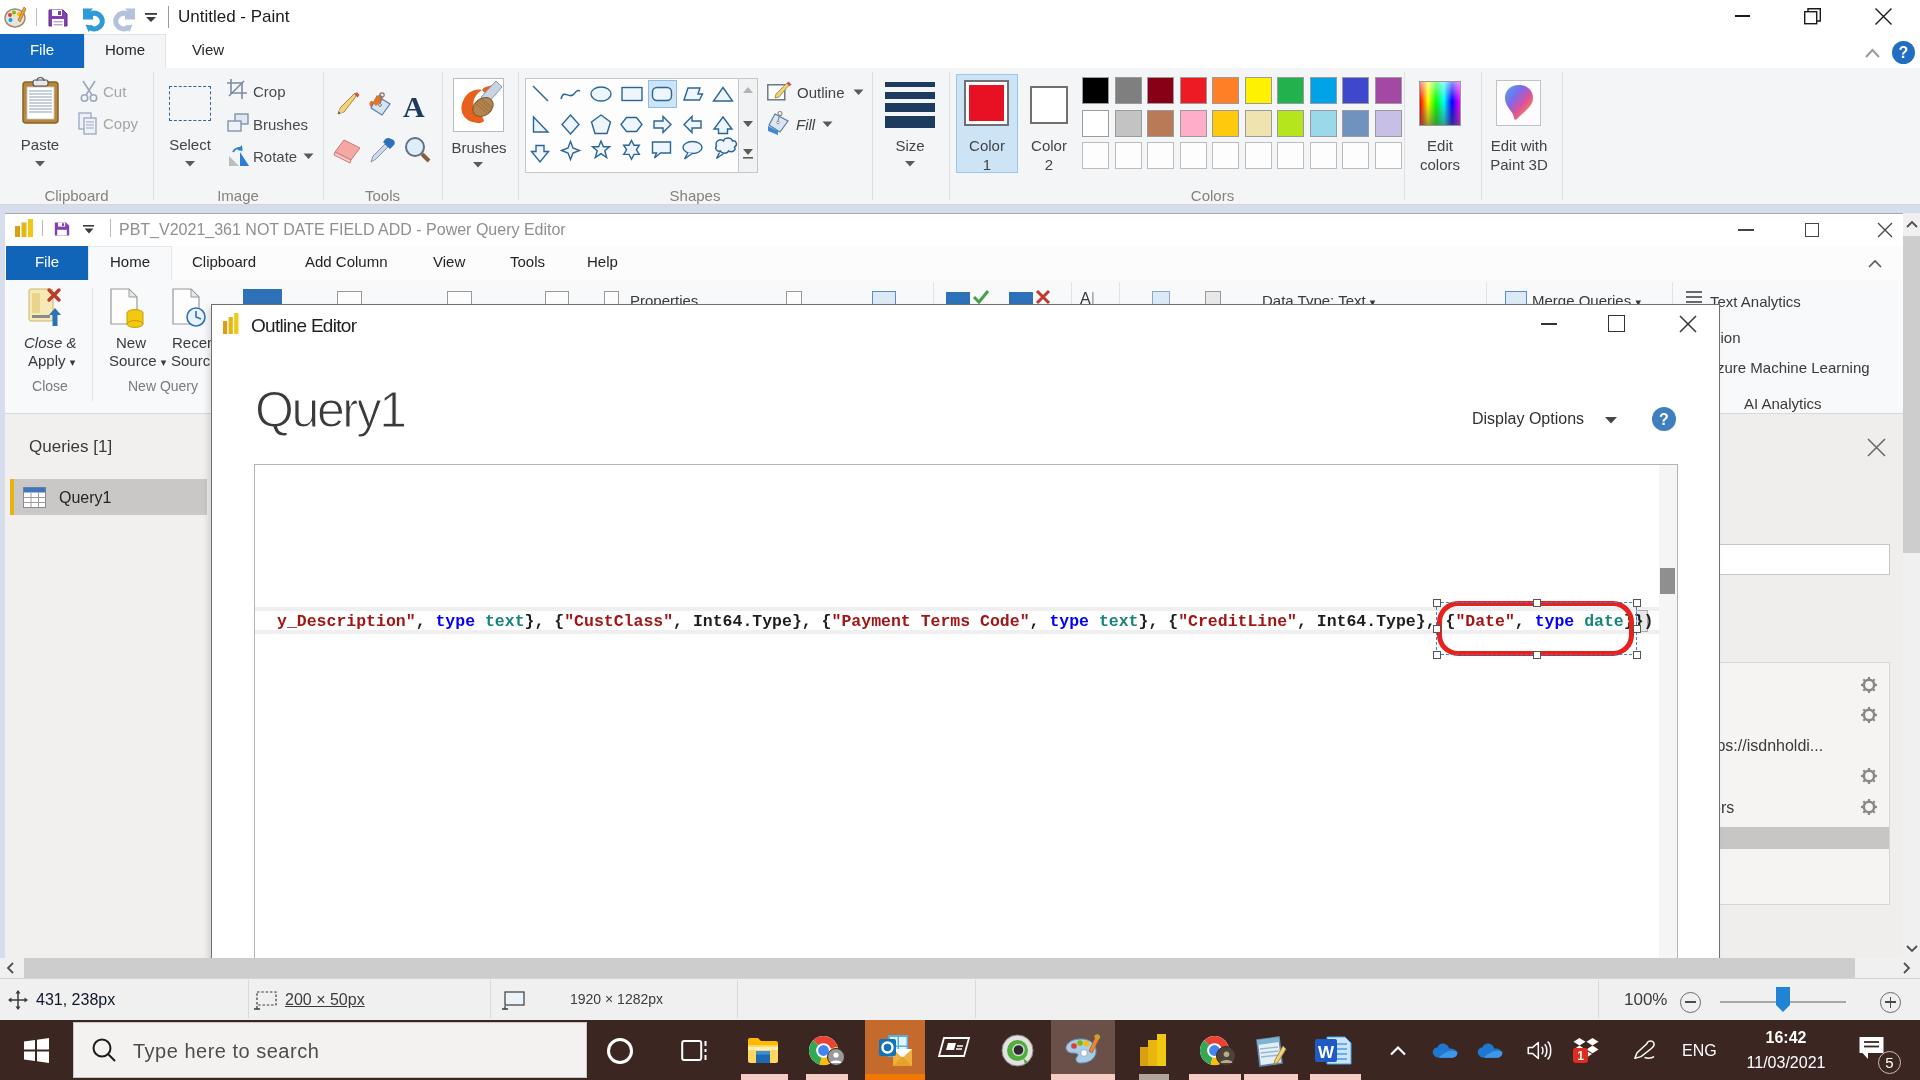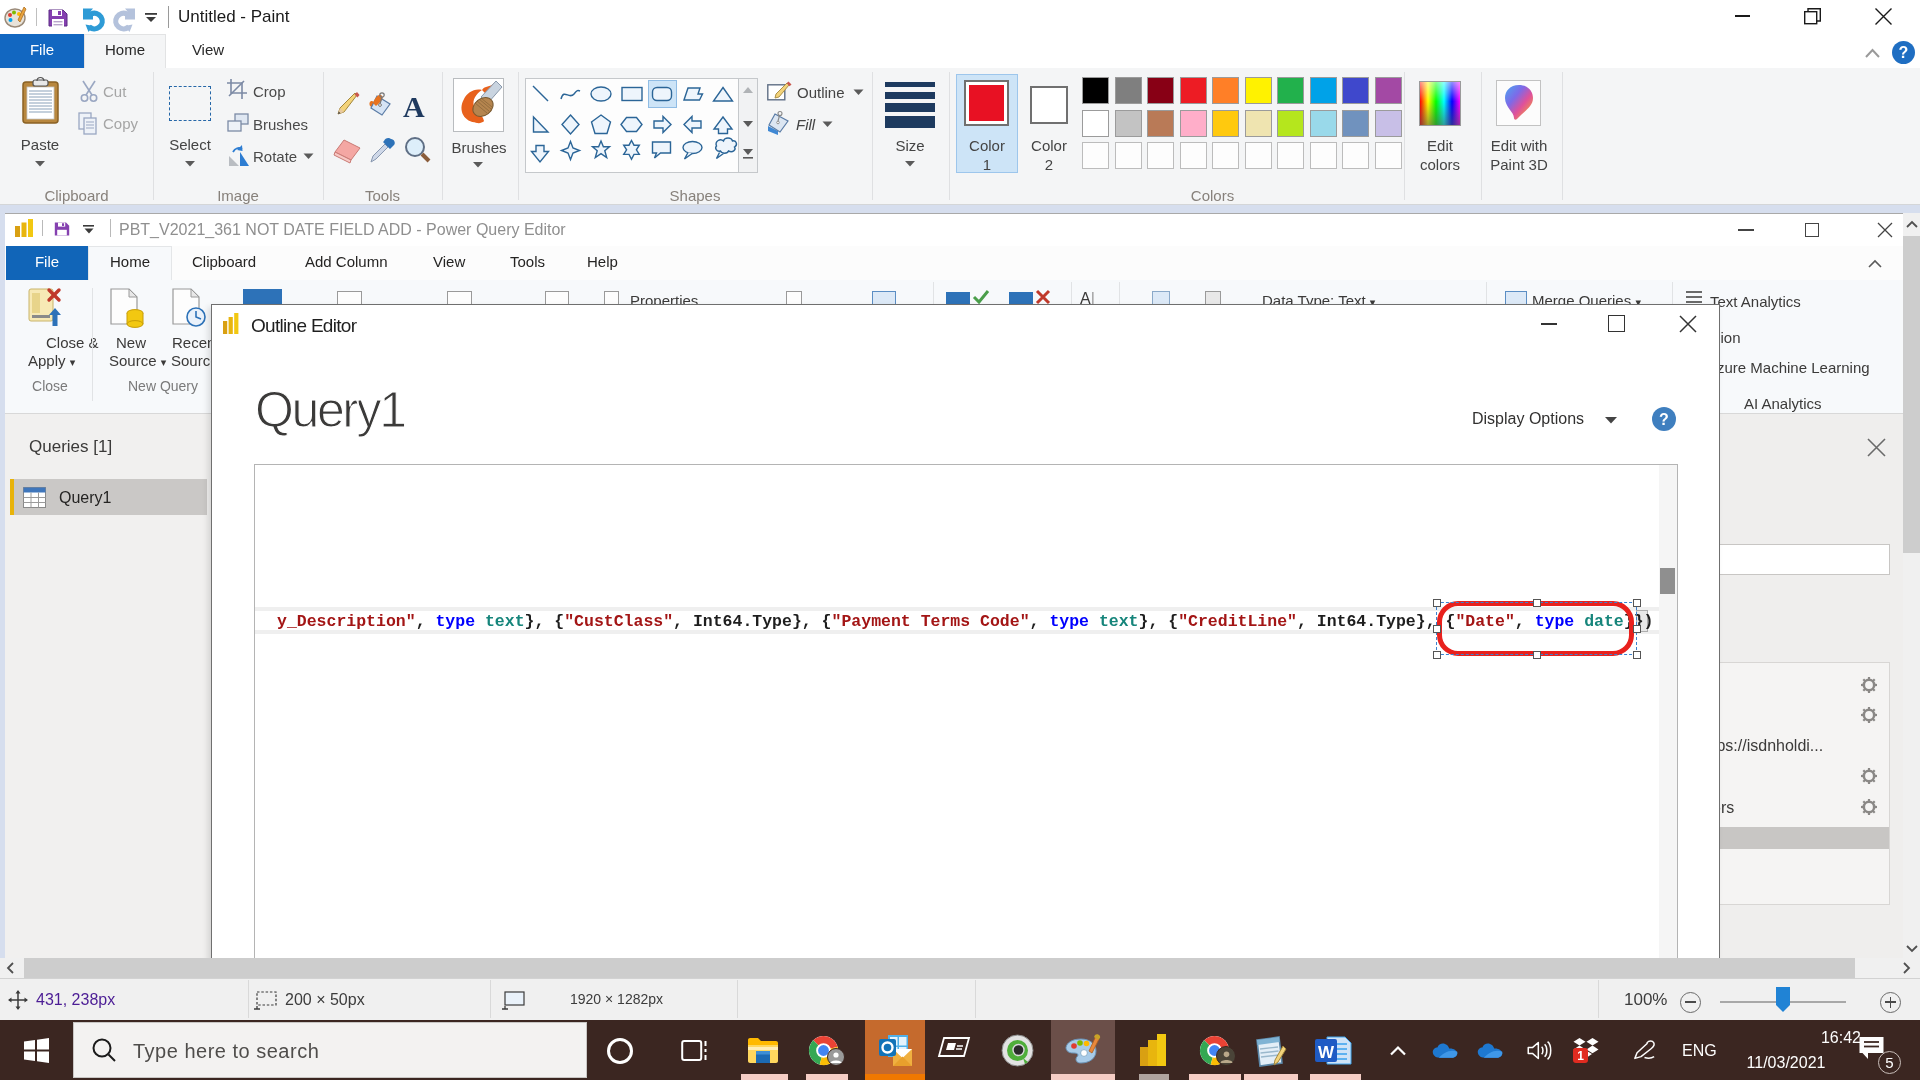--- a/index.html
+++ b/index.html
@@ -422,21 +422,21 @@
         <rect x="1" y="1" width="24" height="32" rx="2" fill="#f7e9b5" stroke="#c9b46a" stroke-width="1"></rect>
         <rect x="4" y="5" width="8" height="20" fill="#e8d48a"></rect>
         <rect x="4" y="27" width="18" height="3" fill="#8a8a8a"></rect>
         <path d="M20 2 L34 2 M27 -5 L27 9 M22 -3 L32 7 M32 -3 L22 7" stroke="#c0392b" stroke-width="0"></path>
         <g stroke="#c0392b" stroke-width="3.4" stroke-linecap="round">
             <line x1="21" y1="2" x2="31" y2="12"></line>
             <line x1="31" y1="2" x2="21" y2="12"></line>
           </g>
         <path d="M27 20 L33 27 L29.5 27 L29.5 38 L24.5 38 L24.5 27 L21 27 Z" fill="#2d72b8" transform="rotate(0 27 29)"></path>
       </svg>
-      <div class="a nw" style="left:46px;top:334px;font-size:15px;color:#3b3a39;">Close &amp;</div>
+      <div class="a nw" style="left:24px;top:334px;font-size:15px;color:#3b3a39;font-style:italic;">Close &amp;</div>
       <div class="a nw" style="left:28px;top:352px;font-size:15px;color:#3b3a39;">Apply <span style="font-size:11px;">▾</span></div>
       <div class="a nw" style="left:10px;top:378px;width:80px;text-align:center;font-size:14px;color:#7a7a7a;">Close</div>
       <div class="a" style="left:92px;top:288px;width:1px;height:113px;background:#e1e3e5;"></div>
 
       <svg class="a" style="left:109px;top:288px;" width="36" height="43" viewBox="0 0 36 43">
         <path d="M2 1 L20 1 L28 9 L28 36 L2 36 Z" fill="#fdfdfd" stroke="#9a9a9a" stroke-width="1.2"></path>
         <path d="M20 1 L20 9 L28 9 Z" fill="#e8e8e8" stroke="#9a9a9a" stroke-width="1"></path>
         <ellipse cx="26" cy="25" rx="8" ry="3.4" fill="#f2c811" stroke="#c79d08" stroke-width="1"></ellipse>
         <path d="M18 25 L18 36 C18 38 34 38 34 36 L34 25" fill="#f2c811" stroke="#c79d08" stroke-width="1"></path>
         <ellipse cx="26" cy="36" rx="8" ry="3.4" fill="#f2c811" stroke="#c79d08" stroke-width="1"></ellipse>
@@ -631,26 +631,26 @@
         <line x1="10" y1="1" x2="10" y2="19"></line>
         <line x1="1" y1="10" x2="19" y2="10"></line>
       </g>
     <g fill="#3b3b3b">
         <path d="M10 0 L7.5 3.5 L12.5 3.5 Z"></path>
         <path d="M10 20 L7.5 16.5 L12.5 16.5 Z"></path>
         <path d="M0 10 L3.5 7.5 L3.5 12.5 Z"></path>
         <path d="M20 10 L16.5 7.5 L16.5 12.5 Z"></path>
       </g>
   </svg>
-  <div class="a nw" style="left:36px;top:991px;font-size:16px;color:#4c1d95;">431, 238px</div>
+  <div class="a nw" style="left:36px;top:991px;font-size:16px;color:#0f172a;">431, 238px</div>
   <svg class="a" style="left:252px;top:990px;" width="26" height="20" viewBox="0 0 26 20">
     <rect x="5" y="2" width="19" height="13" fill="none" stroke="#3b3b3b" stroke-width="1.2" stroke-dasharray="2.5 1.8"></rect>
     <path d="M2 19 L8 19 M5 16 L5 19" stroke="#3b3b3b" stroke-width="1.3"></path>
   </svg>
-  <div class="a nw" style="left:285px;top:991px;font-size:16px;color:#3c3c3c;">200 × 50px</div>
+  <div class="a nw" style="left:285px;top:991px;font-size:16px;color:#3c3c3c;text-decoration:underline;">200 × 50px</div>
   <svg class="a" style="left:500px;top:990px;" width="26" height="20" viewBox="0 0 26 20">
     <rect x="5" y="2" width="19" height="13" fill="#eaf2fa" stroke="#3b3b3b" stroke-width="1.2"></rect>
     <path d="M2 19 L8 19 M5 16 L5 19" stroke="#3b3b3b" stroke-width="1.3"></path>
   </svg>
   <div class="a nw" style="left:533px;top:991px;font-size:14px;color:#3c3c3c;margin-left:37px;">1920 × 1282px</div>
   <div class="a nw" style="left:1624px;top:990px;font-size:17px;color:#3c3c3c;">100%</div>
   <div class="a" style="left:1680px;top:992px;width:21px;height:21px;border:1.5px solid #6a6a6a;border-radius:50%;box-sizing:border-box;"></div>
   <div class="a" style="left:1685px;top:1001px;width:11px;height:1.8px;background:#4a4a4a;"></div>
   <div class="a" style="left:1720px;top:1001px;width:126px;height:2px;background:#a8a8a8;"></div>
   <svg class="a" style="left:1775px;top:986px;" width="16" height="27" viewBox="0 0 16 27">
@@ -826,21 +826,21 @@
     <text x="8.5" y="23" text-anchor="middle" font-size="12" font-weight="bold" fill="#fff" font-family="Liberation Sans">1</text>
   </svg>
 
   <svg class="a" style="left:1633px;top:1040px;" width="23" height="21" viewBox="0 0 26 24">
     <path d="M16 3 C18 0.5 22 0.5 23.5 3 C25 5.5 23 8 20.5 10 L9 19 L2 21 L4.5 14.5 L16 4 Z" fill="none" stroke="#fdfdfd" stroke-width="1.7" stroke-linejoin="round"></path>
     <path d="M13 20 C16 21 21 21 24 19" fill="none" stroke="#fdfdfd" stroke-width="1.7"></path>
   </svg>
 
   <div class="a nw" style="left:1682px;top:1042px;font-size:16px;color:#fdfdfd;">ENG</div>
 
-  <div class="a nw" style="left:1711px;top:1029px;width:150px;text-align:right;font-size:16px;color:#fdfdfd;">16:42</div>
+  <div class="a nw" style="left:1711px;top:1029px;width:150px;text-align:center;font-size:16px;color:#fdfdfd;font-weight:bold;">16:42</div>
   <div class="a nw" style="left:1711px;top:1054px;width:150px;text-align:center;font-size:16px;color:#fdfdfd;">11/03/2021</div>
 
   <svg class="a" style="left:1858px;top:1036px;" width="27" height="25" viewBox="0 0 27 25">
     <path d="M1.5 1 L25.5 1 L25.5 17 L10 17 L10 23 L4.5 17 L1.5 17 Z" fill="#fdfdfd"></path>
     <g stroke="#3b2621" stroke-width="1.8">
         <line x1="6" y1="6" x2="21" y2="6"></line>
         <line x1="6" y1="10.5" x2="21" y2="10.5"></line>
       </g>
   </svg>
   <div class="a" style="left:1878px;top:1051px;width:23px;height:23px;border-radius:50%;background:#3b2621;border:1.6px solid #c9beba;box-sizing:border-box;"></div>

